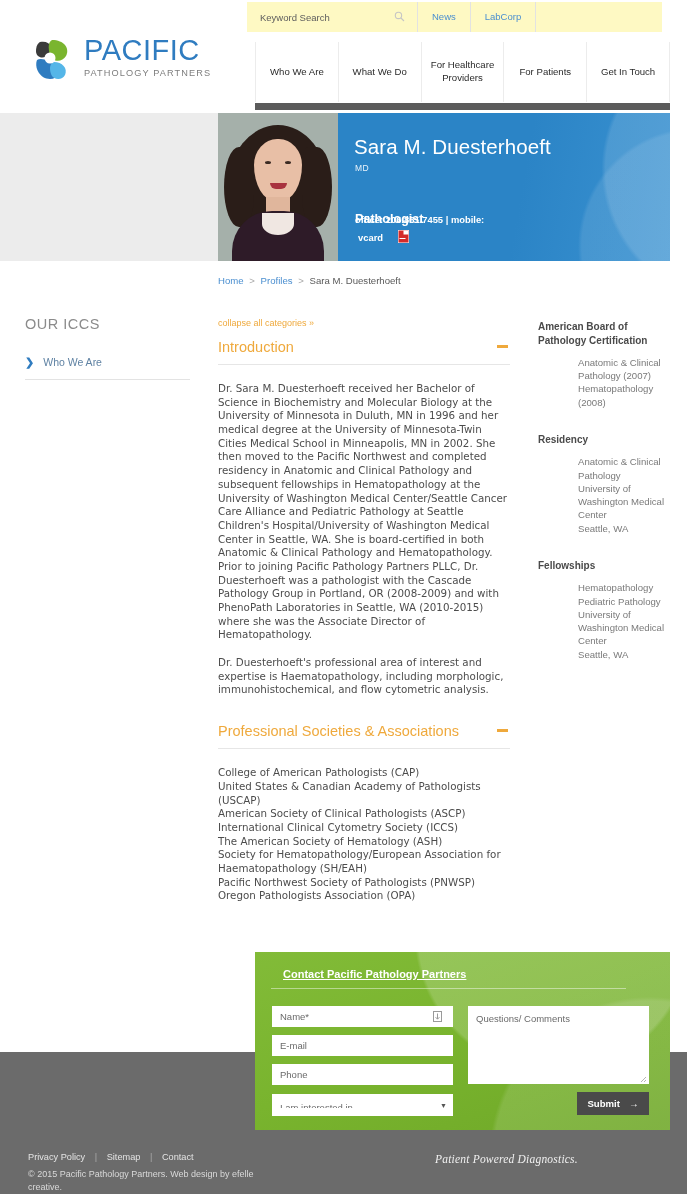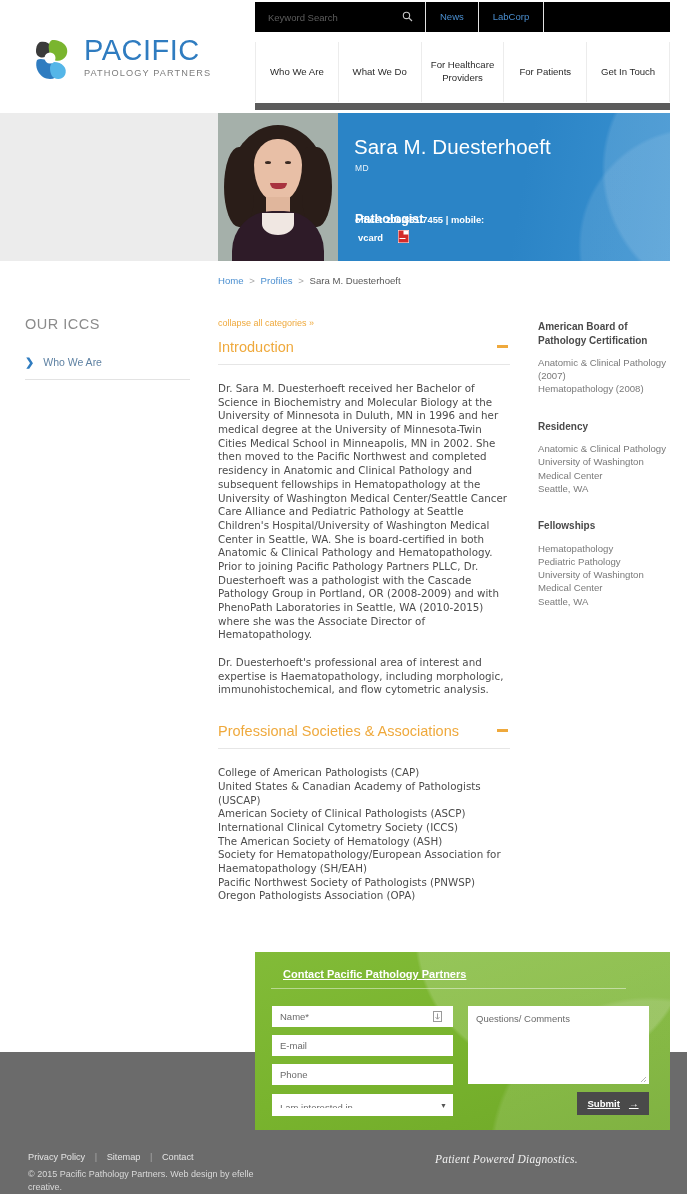--- a/index.html
+++ b/index.html
@@ -9,22 +9,22 @@
     background:#ffffff;
     overflow:hidden;
     position:relative;
     -webkit-font-smoothing:antialiased;
   }
   .page{position:relative;width:687px;height:1194px;overflow:hidden;}
 
   
   .header{position:absolute;left:0;top:0;width:687px;height:110px;background:#fff;}
   .utility-bar{
-    position:absolute;left:255px;top:2px;width:415px;height:30px;
-    background:#000000;display:flex;align-items:center;
+    position:absolute;left:247px;top:2px;width:415px;height:30px;
+    background:#fef9c3;display:flex;align-items:center;
   }
   .search-wrap{
     position:relative;width:170px;height:30px;display:flex;align-items:center;
     border-right:1px solid #e2e2e2;
   }
   .search-input{
     border:0;background:transparent;outline:none;
     font-family:"Liberation Sans",sans-serif;font-size:9.5px;color:#5d5d5d;
     padding-left:13px;width:130px;height:28px;
   }
@@ -152,21 +152,21 @@
   }
   .soc-list{
     font-size:10.3px;color:#4c4c4c;line-height:1.33;margin:0;
     font-family:"DejaVu Sans", sans-serif;
   }
   .mt30{margin-top:26px;}
 
   
   .rsidebar{position:absolute;left:538px;top:320px;width:130px;}
   .rsb-h{font-size:10px;color:#4a4a4a;font-weight:700;line-height:1.35;margin-bottom:9px;}
-  .rsb-b{font-size:9.6px;color:#7a7a7a;line-height:1.38;margin-bottom:24px;}
+  .rsb-b{font-size:9.6px;color:#7a7a7a;line-height:1.38;margin-bottom:24px;margin-left:40px;}
 
   
   .contact{
     position:absolute;left:255px;top:952px;width:415px;height:178px;
     background:#7ab52f;
     background-image:
       radial-gradient(circle at 72% -10%, rgba(255,255,255,.18) 0 38%, rgba(255,255,255,0) 39%),
       radial-gradient(circle at 95% 115%, rgba(255,255,255,.12) 0 35%, rgba(255,255,255,0) 36%),
       linear-gradient(160deg,#82bb38 0%, #79b42e 48%, #6fa828 100%);
   }
@@ -195,21 +195,21 @@
     font-family:"Liberation Sans",sans-serif;font-size:9.5px;color:#6a6a6a;
     padding:7px 8px;box-sizing:border-box;outline:none;resize:none;
   }
   .ta::placeholder{color:#6a6a6a;opacity:1;}
   .ta-grip{
     position:absolute;left:385px;top:124px;width:7px;height:7px;pointer-events:none;
   }
   .submit{
     position:absolute;left:322px;top:140px;width:72px;height:23px;background:#4a4a4a;
     border:0;color:#fff;font-family:"Liberation Sans",sans-serif;font-size:9.6px;
-    font-weight:700;cursor:pointer;display:flex;align-items:center;justify-content:center;gap:9px;text-decoration:underline;
+    font-weight:700;cursor:pointer;display:flex;align-items:center;justify-content:center;gap:9px;
   }
 
   
   .footer{position:absolute;left:0;top:1052px;width:687px;height:142px;background:#6b6b6b;}
   .fl-row{position:absolute;left:28px;top:100px;font-size:9.2px;color:#e3e3e3;}
   .fl-row a{color:#e3e3e3;text-decoration:none;}
   .fl-row .bar{color:#a9a9a9;padding:0 7px;}
   .copy{
     position:absolute;left:28px;top:116px;width:230px;font-size:9px;color:#d9d9d9;line-height:1.4;
   }

